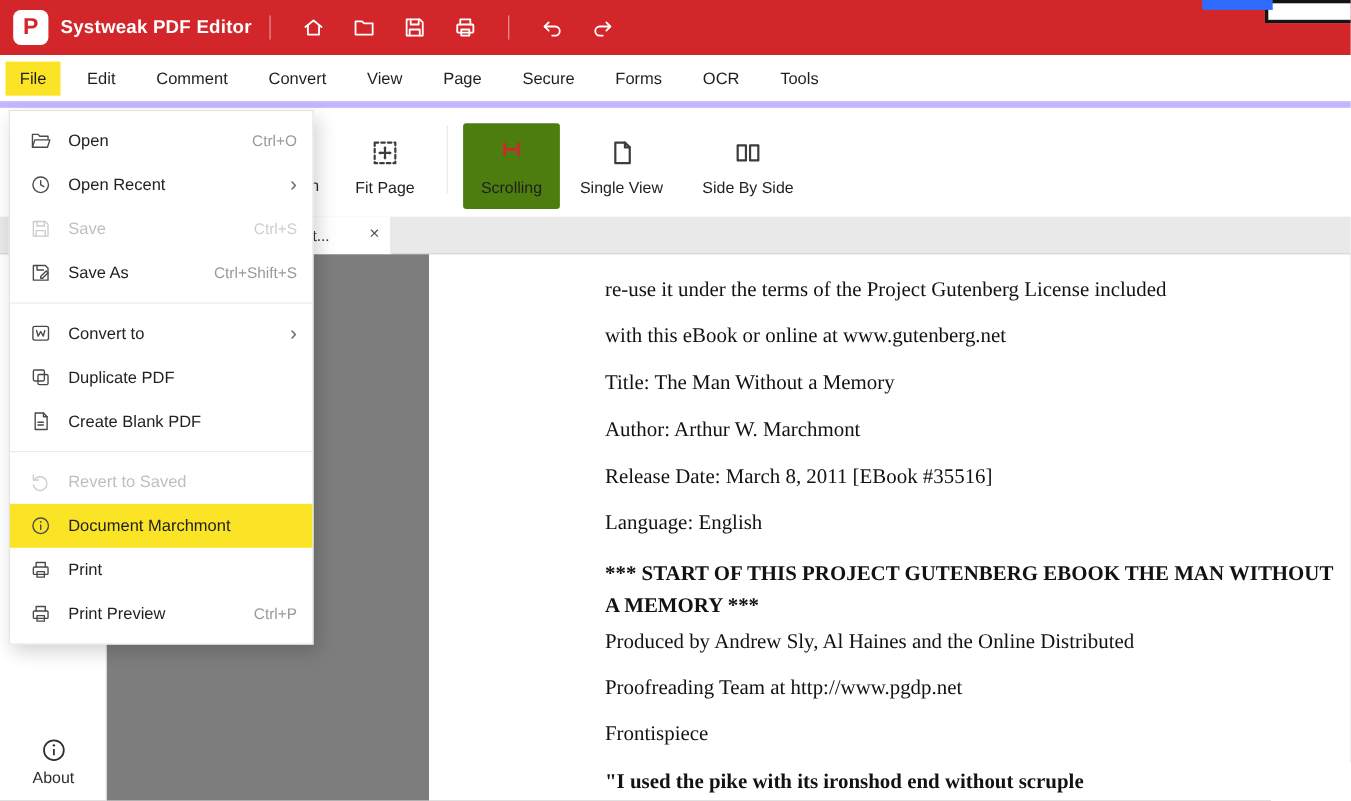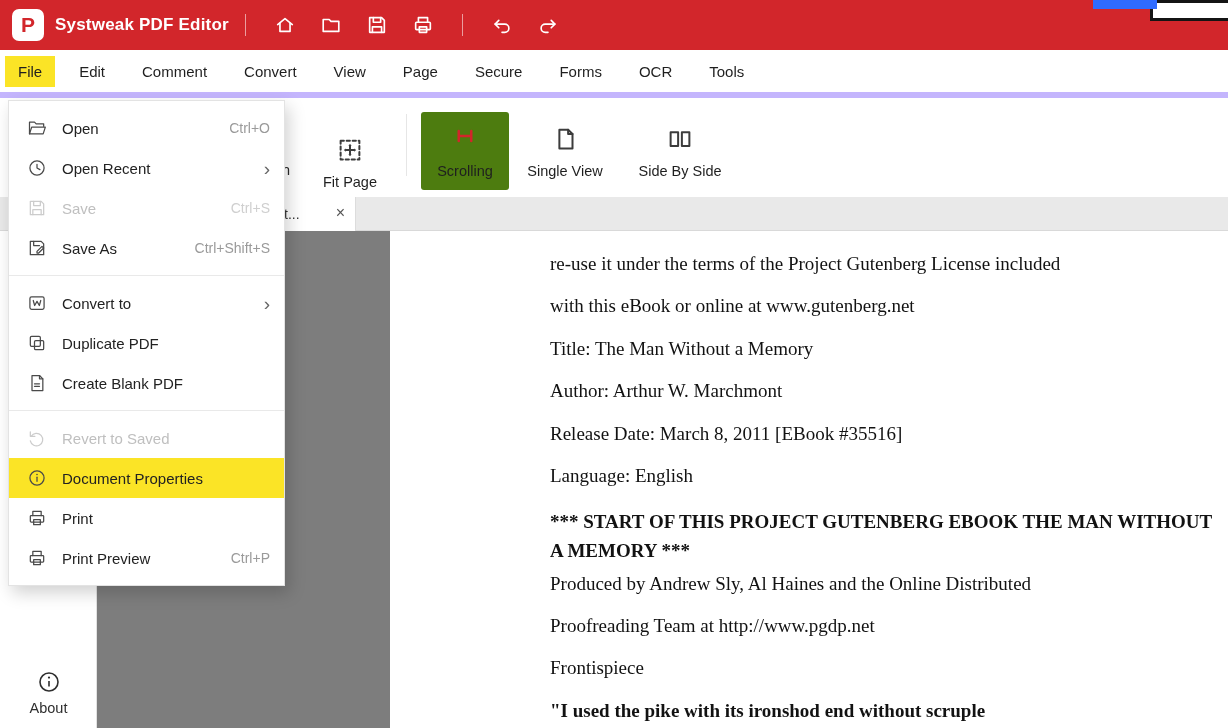--- a/index.html
+++ b/index.html
@@ -32,21 +32,21 @@
 
   
   .toolbar { position:absolute; left:0; top:98px; width:100%; height:99px; background:#fff; z-index:5; }
   .partial-label { position:absolute; left:278px; top:64px; font-size:14.5px; color:#2b2b2b; }
   .tool { position:absolute; top:14px; height:78px; width:88px; display:flex; flex-direction:column;
           align-items:center; padding-top:12px; gap:9px; cursor:pointer; border-radius:3px; }
   .tool svg { stroke:#3c3c3c; fill:none; stroke-width:1.6; stroke-linecap:round; stroke-linejoin:round; }
   .tool .t-label { font-size:14.5px; color:#1f1f1f; white-space:nowrap; }
   .tool.active { background:#4d7c0f;align-items:center; }
   .tool.active svg { stroke:#d2262b; stroke-width:2; }
-  .tool-fitpage { left:306px;justify-content:flex-end; }
+  .tool-fitpage { left:306px; }
   .tool-scrolling { left:421px; }
   .tool-single { left:517px; width:96px; }
   .tool-side { left:626px; width:108px; }
   .v-sep { position:absolute; left:406px; top:16px; height:62px; width:1px; background:#e6e6e6; }
 
   
   .tabbar { position:absolute; left:0; top:197px; width:100%; height:34px; background:#e9e9e9;
             border-bottom:1px solid #d9d9d9; z-index:5; }
   .tab { position:absolute; left:238px; top:0; width:118px; height:34px; background:#fff;
          border-right:1px solid #dcdcdc; cursor:pointer; }
@@ -315,21 +315,21 @@
   </div>
 
   <div class="fm-item highlight">
     <span class="mi">
         <svg width="20" height="20" viewBox="0 0 24 24">
           <circle cx="12" cy="12" r="8.5"></circle>
           <path d="M12 11v5"></path>
           <circle cx="12" cy="7.8" r="1" fill="#4a4a4a" stroke="none"></circle>
         </svg>
       </span>
-    <span class="fm-label">Document Properties</span>
+    <span class="fm-label">Document Marchmont</span>
   </div>
 
   <div class="fm-item">
     <span class="mi">
         <svg width="20" height="20" viewBox="0 0 24 24">
           <path d="M7 9V4h10v5"></path>
           <rect x="4" y="9" width="16" height="8" rx="1"></rect>
           <path d="M8 14h8v6H8z"></path>
         </svg>
       </span>

